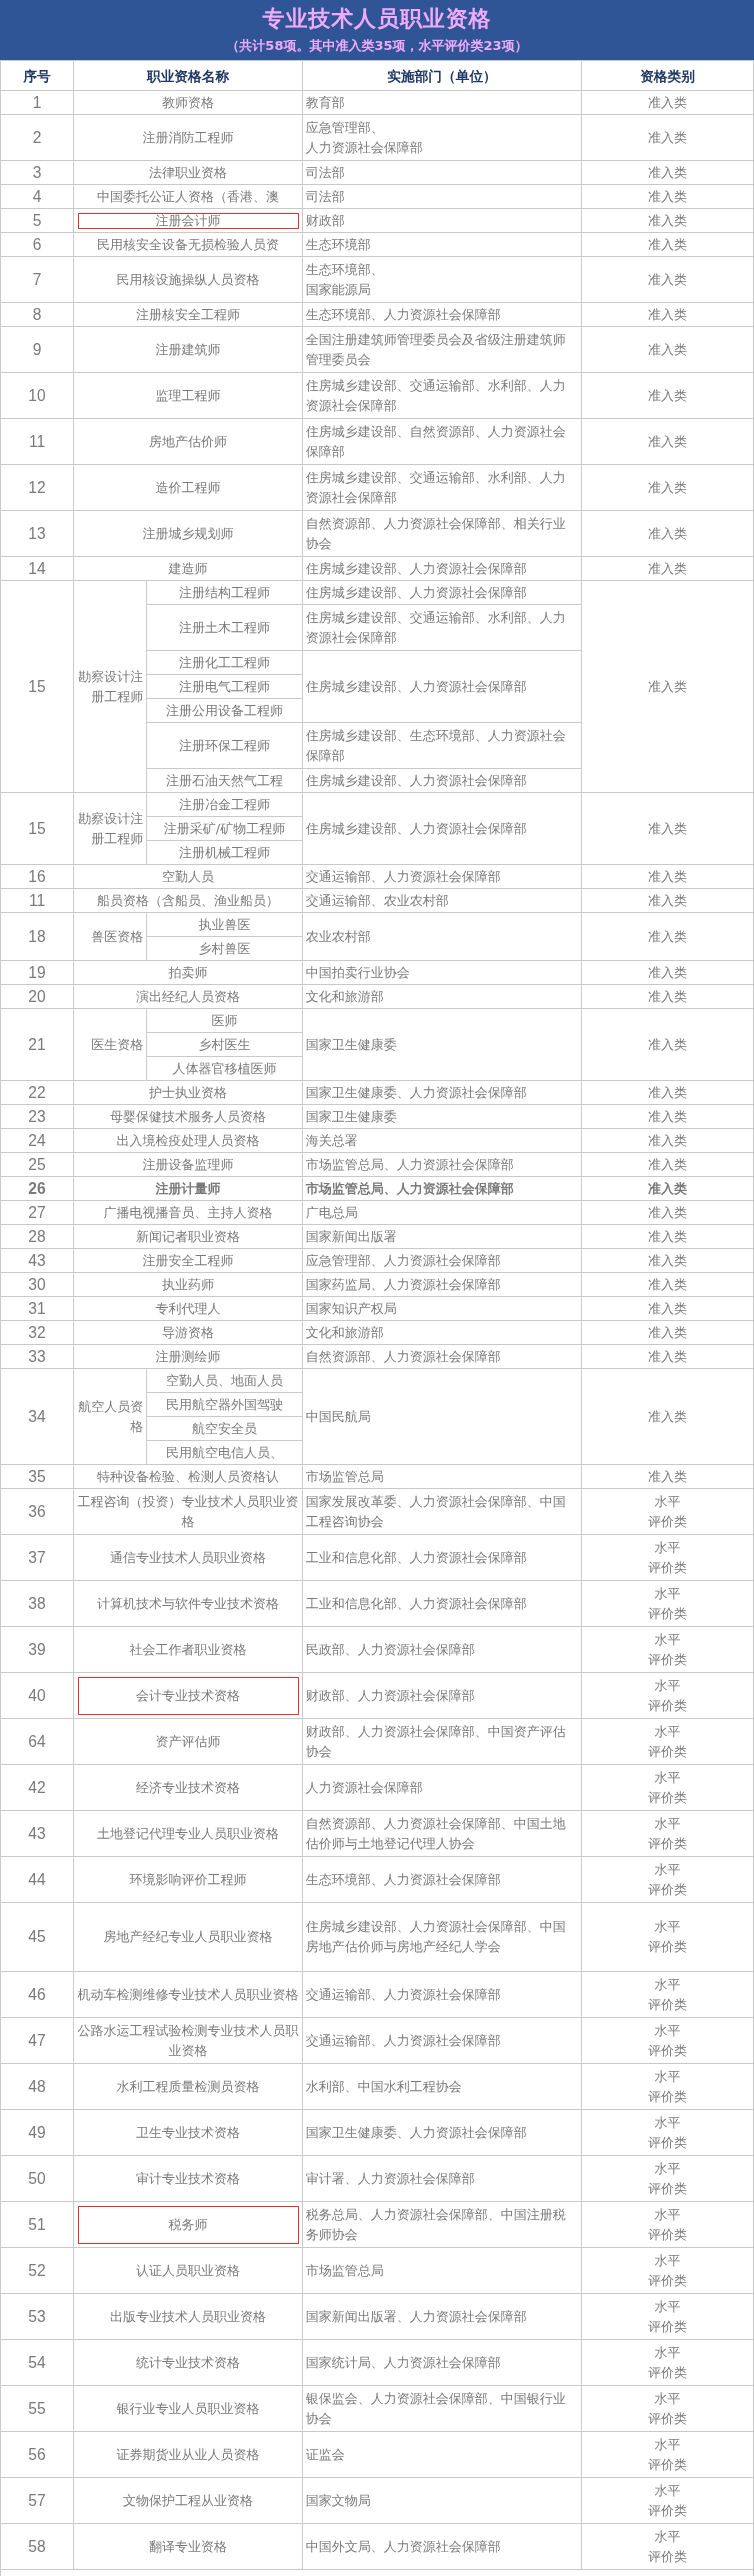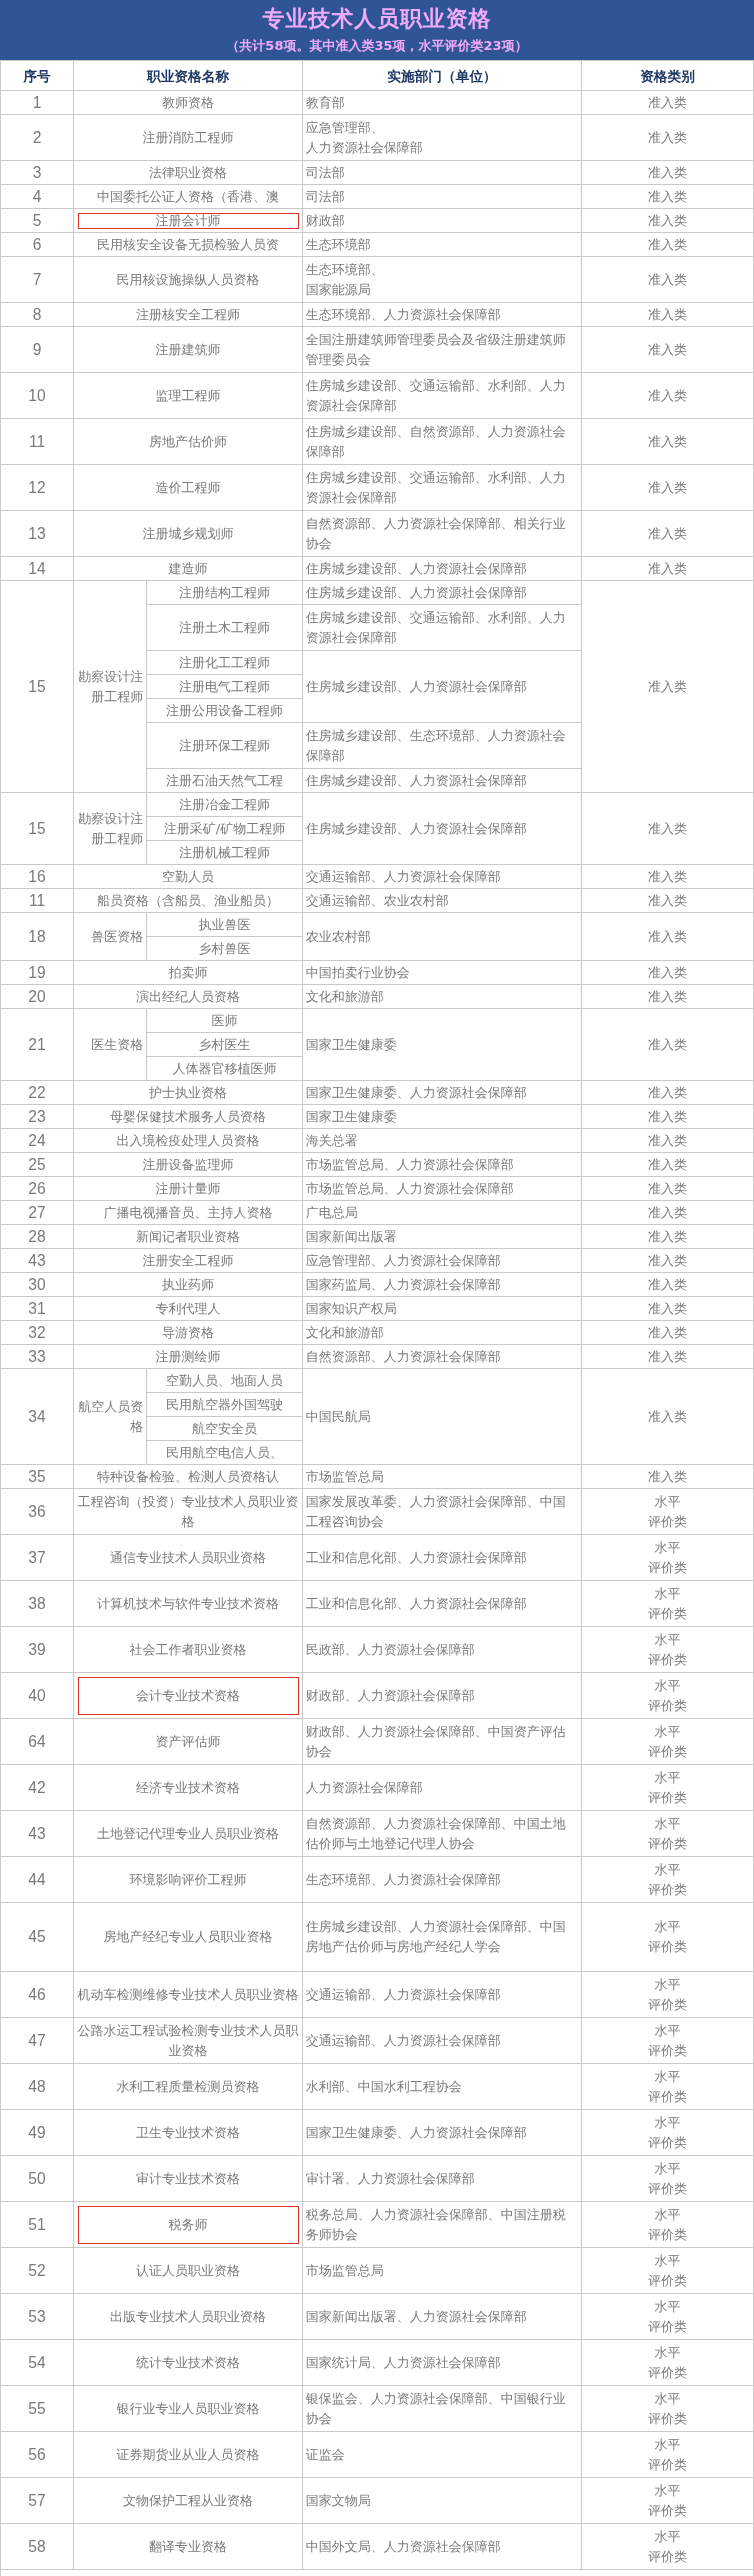--- a/index.html
+++ b/index.html
@@ -235,21 +235,21 @@
         <td class="c-name nowrap" colspan="2">出入境检疫处理人员资格</td>
         <td class="c-dept">海关总署</td>
         <td class="c-type">准入类</td>
       </tr>
       <tr style="height: 24px;">
         <td class="c-no">25</td>
         <td class="c-name nowrap" colspan="2">注册设备监理师</td>
         <td class="c-dept">市场监管总局、人力资源社会保障部</td>
         <td class="c-type">准入类</td>
       </tr>
-      <tr style="height: 24px;">
+      <tr style="height: 24px; font-weight: bold;">
         <td class="c-no">26</td>
         <td class="c-name nowrap" colspan="2">注册计量师</td>
         <td class="c-dept">市场监管总局、人力资源社会保障部</td>
         <td class="c-type">准入类</td>
       </tr>
       <tr style="height: 24px;">
         <td class="c-no">27</td>
         <td class="c-name nowrap" colspan="2">广播电视播音员、主持人资格</td>
         <td class="c-dept">广电总局</td>
         <td class="c-type">准入类</td>

